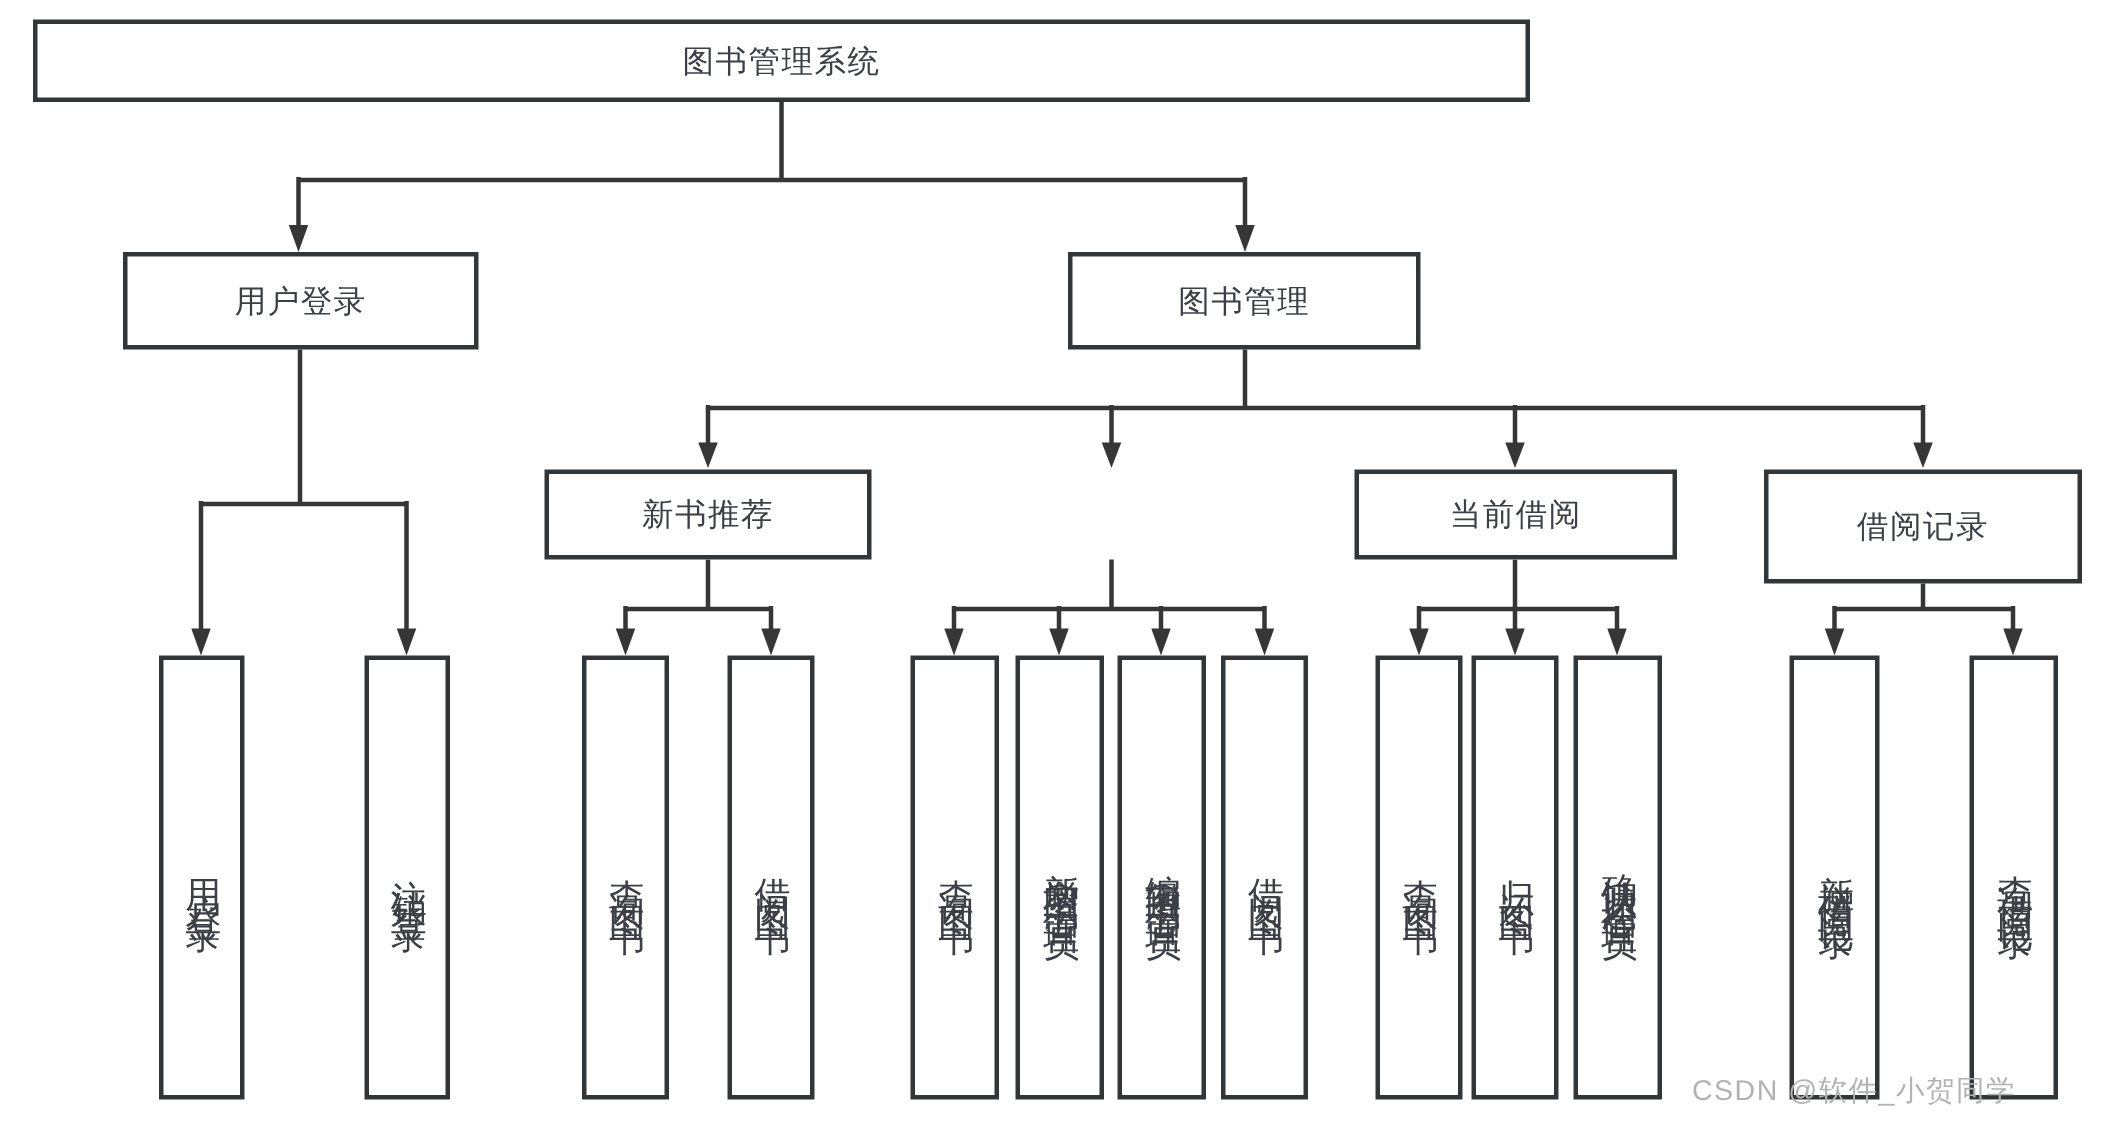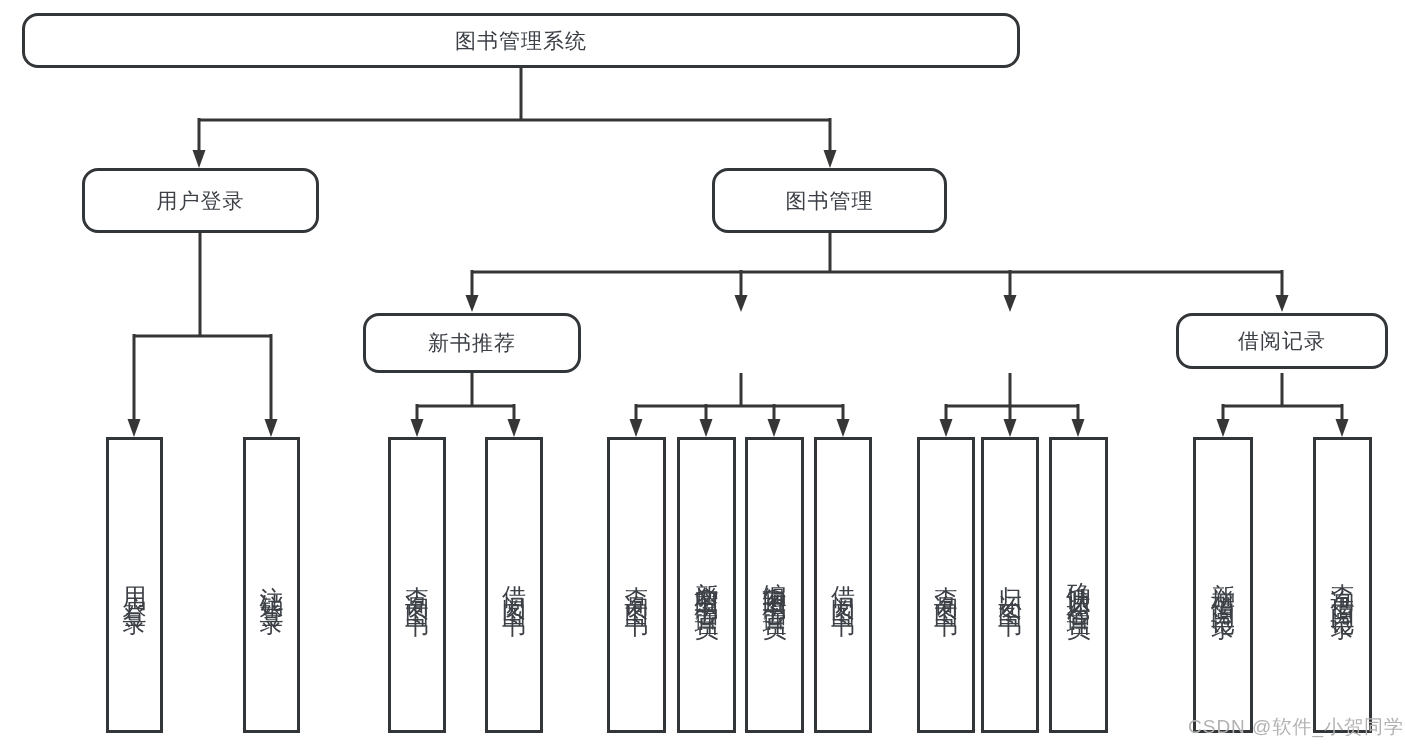--- a/index.html
+++ b/index.html
@@ -28,41 +28,40 @@
     border: 3px solid #333639;
     display: flex;
     align-items: center;
     justify-content: center;
     color: #3c4046;
     text-align: center;
   }
   .node.h {
     font-size: 21px;
     letter-spacing: 1px;
-    border-radius: 16px;
   }
   .node.v {
     font-size: 24px;
   }
   .node.v .vtext {
     writing-mode: vertical-rl;
     text-orientation: mixed;
     letter-spacing: 9px;
     line-height: 1;
     white-space: nowrap;
   }
   .node.v .vtext.long {
     letter-spacing: 5px;
   }
   .node.v .vtext.mid {
     letter-spacing: 7px;
   }
   .watermark {
     position: absolute;
-    left: 1188px;
+    left: 1128px;
     top: 714px;
     font-size: 19px;
     color: #b2b2b2;
     letter-spacing: 1px;
     white-space: nowrap;
   }
 </style>
 </head>
 <body>
 
@@ -118,21 +117,24 @@
   <div class="node h" style="left:82px; top:168px; width:237px; height:65px;">
     <span>用户登录</span>
   </div>
   <div class="node h" style="left:363px; top:313px; width:218px; height:60px;">
     <span>新书推荐</span>
   </div>
 
   <div class="node h" style="left:712px; top:168px; width:235px; height:65px;">
     <span>图书管理</span>
   </div>
-  <div class="node h" style="left:1176px; top:313px; width:212px; height:56px;">
+  <div class="node h" style="left:903px; top:313px; width:215px; height:60px;">
+    <span>当前借阅</span>
+  </div>
+  <div class="node h" style="left:1176px; top:313px; width:212px; height:76px;">
     <span>借阅记录</span>
   </div>
 
   <div class="node v" style="left:106px; top:437px; width:57px; height:296px;">
     <span class="vtext">用户登录</span>
   </div>
   <div class="node v" style="left:243px; top:437px; width:57px; height:296px;">
     <span class="vtext">注销登录</span>
   </div>
 

